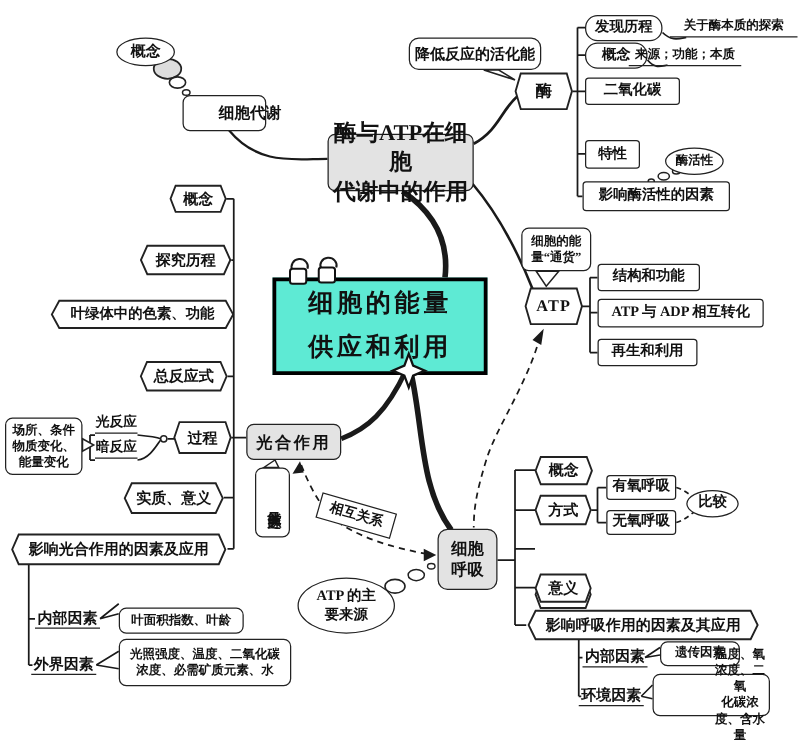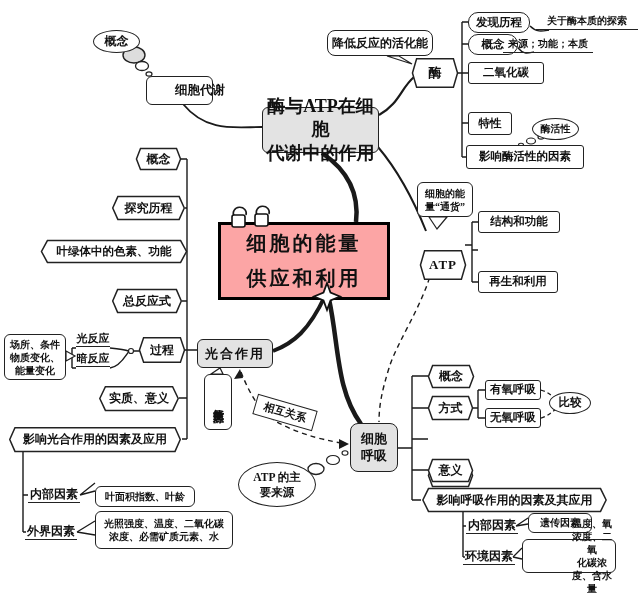--- a/index.html
+++ b/index.html
@@ -7,21 +7,21 @@
          font-family:"Liberation Serif","DejaVu Serif",serif;}
   svg.layer{position:absolute;left:0;top:0;z-index:0;}
   svg.layer.top{z-index:2;pointer-events:none;}
   .n{position:absolute;display:flex;align-items:center;justify-content:center;text-align:center;
      font-weight:bold;color:#111;z-index:1;line-height:1.2;white-space:nowrap;}
   .box{background:#fff;border:1.5px solid #222;box-sizing:border-box;}
   .r3{border-radius:3px}.r6{border-radius:6px}.r8{border-radius:8px}.r9{border-radius:10px}
   .gray{background:#e3e3e3;}
   .ell{background:#fff;border:1.5px solid #222;border-radius:50%;box-sizing:border-box;}
   .ul{border-bottom:1.5px solid #222;box-sizing:border-box;}
-  .main{background:#fca5a5;border:3px solid #000;box-sizing:border-box;letter-spacing:3px;justify-content:center;}
+  .main{background:#5eead4;border:3px solid #000;box-sizing:border-box;letter-spacing:3px;justify-content:center;}
   .hex{background:transparent;}
   .hex > svg{position:absolute;inset:0;width:100%;height:100%;overflow:visible;}
   .hex polygon{fill:#fff;stroke:#222;stroke-width:1.5;vector-effect:non-scaling-stroke;}
   .hex span{position:relative;z-index:1;}
   .f10{font-size:10px}.f11{font-size:11px}.f115{font-size:11.5px}.f12{font-size:12px}
   .f125{font-size:12.5px}.f13{font-size:13px}.f135{font-size:18px}.f20{font-size:20px}
   .ml{white-space:normal;line-height:1.3;}
   .vert{writing-mode:vertical-rl;letter-spacing:1px;}
   .rot{transform:rotate(16deg);border:1.4px solid #222;background:#fff;}
   path,line,polyline{fill:none;stroke:#1a1a1a;}
@@ -147,28 +147,31 @@
   <div class="n box r3 f115" style="left:466px;top:145px;width:118px;height:24px;">
       <span>影响酶活性的因素</span>
     </div>
   <div class="n ell f10" style="left:532px;top:118px;width:47px;height:22px;">
       <span>酶活性</span>
     </div>
 
   <div class="n box r6 f10 ml" style="left:417px;top:182px;width:56px;height:35px;">
     <span><span>细胞的能</span><br><span>量“通货”</span></span>
   </div>
-  <div class="n hex f13" style="left:420px;top:230px;width:46px;height:30px;letter-spacing:1px;margin-top:20px;">
+  <div class="n hex f13" style="left:420px;top:230px;width:46px;height:30px;letter-spacing:1px;">
     <svg viewBox="0 0 100 40" preserveAspectRatio="none">
         <polygon points="10,1 90,1 99,20 90,39 10,39 1,20"></polygon>
       </svg>
     <span>ATP</span>
   </div>
   <div class="n box r3 f115" style="left:478px;top:211px;width:82px;height:22px;">
       <span>结构和功能</span>
+    </div>
+  <div class="n box r3 f115" style="left:478px;top:239px;width:133px;height:23px;">
+      <span>ATP 与 ADP 相互转化</span>
     </div>
   <div class="n box r3 f115" style="left:478px;top:271px;width:80px;height:22px;">
       <span>再生和利用</span>
     </div>
 
   <div class="n hex f12" style="left:136px;top:148px;width:45px;height:22px;">
     <svg viewBox="0 0 100 40" preserveAspectRatio="none">
         <polygon points="10,1 90,1 99,20 90,39 10,39 1,20"></polygon>
       </svg>
     <span>概念</span>

